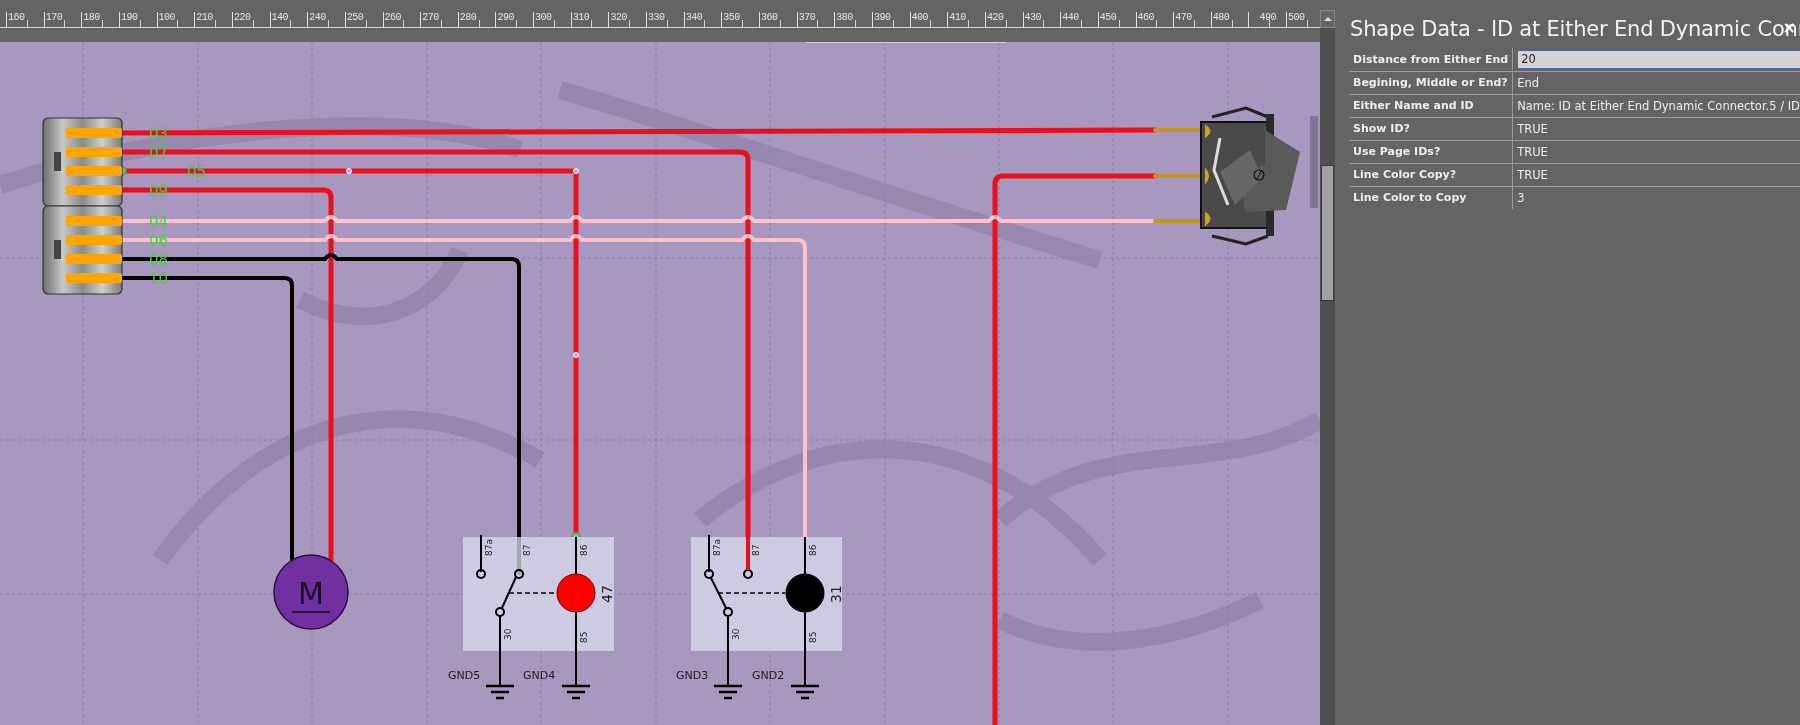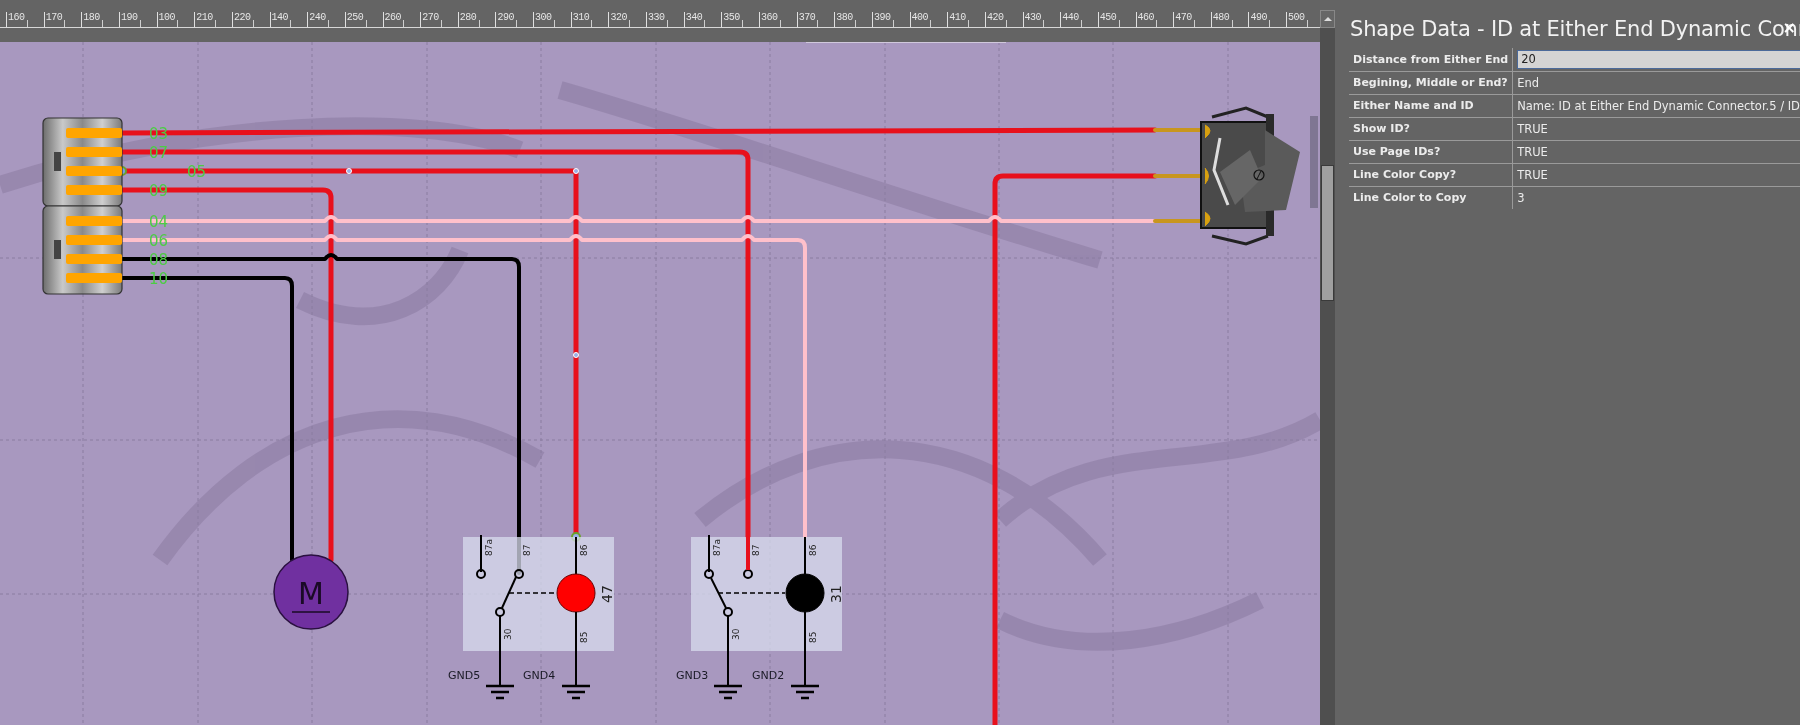--- a/index.html
+++ b/index.html
@@ -132,21 +132,21 @@
       <div class="tick" style="left: 1135.5px;"></div>
       <div class="tick-label" style="left: 1137.5px;">460</div>
       <div class="tick-minor" style="left: 1156.21px;"></div>
       <div class="tick" style="left: 1173.15px;"></div>
       <div class="tick-label" style="left: 1175.15px;">470</div>
       <div class="tick-minor" style="left: 1193.86px;"></div>
       <div class="tick" style="left: 1210.8px;"></div>
       <div class="tick-label" style="left: 1212.8px;">480</div>
       <div class="tick-minor" style="left: 1231.51px;"></div>
       <div class="tick" style="left: 1248.45px;"></div>
-      <div class="tick-label" style="left: 1250.45px;">490</div>
+      <div class="tick-label" style="left: 1250.45px; padding-left: 9px;">490</div>
       <div class="tick-minor" style="left: 1269.16px;"></div>
       <div class="tick" style="left: 1286.1px;"></div>
       <div class="tick-label" style="left: 1288.1px;">500</div>
       <div class="tick-minor" style="left: 1306.81px;"></div>
     </div>
 
   <div id="canvas-frame"></div>
   <div id="canvas">
     <svg id="drawing" width="1320" height="683" viewBox="0 42 1320 683" xmlns="http://www.w3.org/2000/svg">
       <defs>

